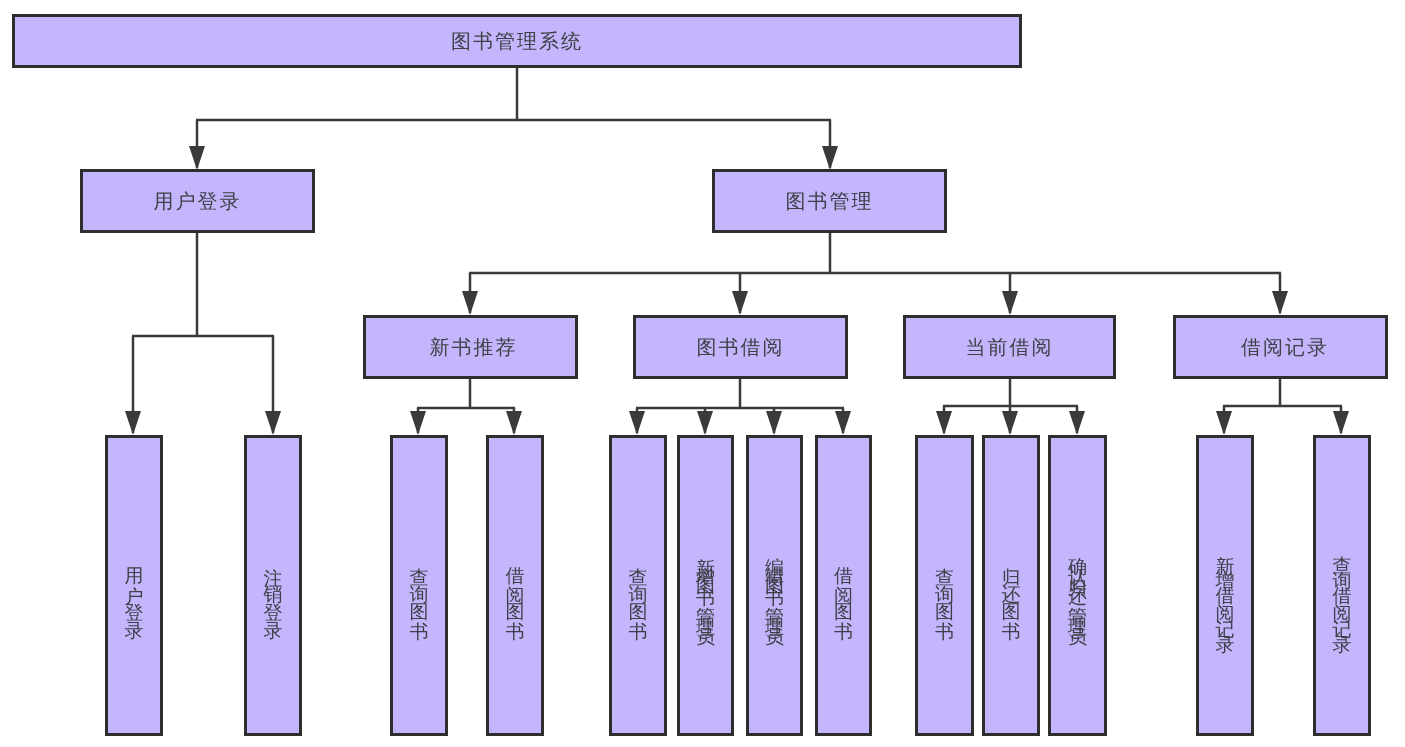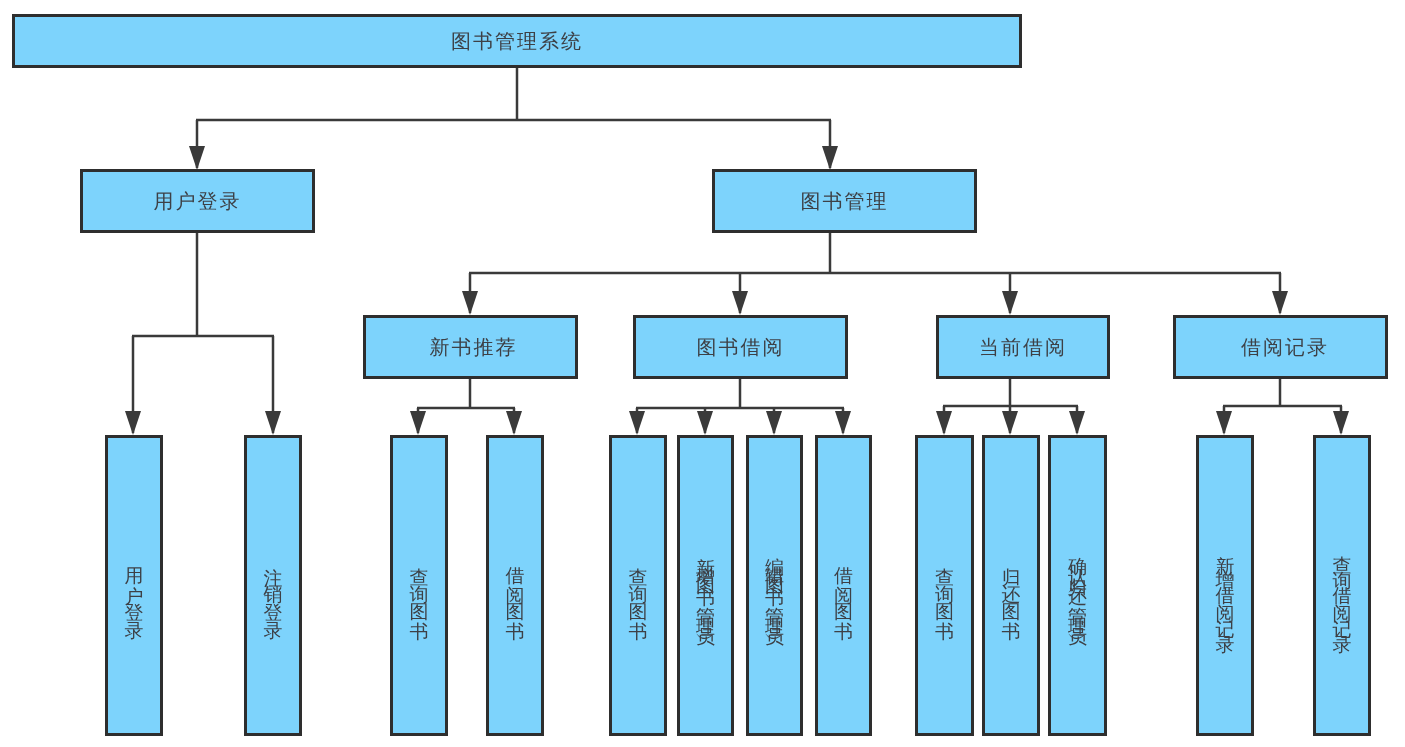--- a/index.html
+++ b/index.html
@@ -30,21 +30,21 @@
   #connector-svg path.rail,
   #connector-svg line {
     stroke: var(--line);
     stroke-width: 2.5;
     fill: none;
   }
   #ah path { fill: var(--line); stroke: none; }
 
   .box {
     position: absolute;
-    background: #7dd3fc;
+    background: #c4b5fd;
     border: 3px solid var(--border);
     display: flex;
     align-items: center;
     justify-content: center;
     color: var(--text);
     font-size: 20px;
     letter-spacing: 2px;
     z-index: 2;
     text-align: center;
   }
@@ -119,25 +119,25 @@
 
     <line x1="1280" y1="379" x2="1280" y2="407"></line>
     <path class="rail" d="M1223,406 H1342"></path>
     <line x1="1224" y1="406" x2="1224" y2="433" marker-end="url(#ah)"></line>
     <line x1="1341" y1="406" x2="1341" y2="433" marker-end="url(#ah)"></line>
   </svg>
 
   <div class="box" style="left:12px; top:14px; width:1010px; height:54px;">图书管理系统</div>
 
   <div class="box" style="left:80px; top:169px; width:235px; height:64px;">用户登录</div>
-  <div class="box" style="left:712px; top:169px; width:265px; height:64px;">图书管理</div>
+  <div class="box" style="left:712px; top:169px; width:235px; height:64px;">图书管理</div>
 
   <div class="box" style="left:363px; top:315px; width:215px; height:64px;padding-left:6px;">新书推荐</div>
   <div class="box" style="left:633px; top:315px; width:215px; height:64px;">图书借阅</div>
-  <div class="box" style="left:936px; top:315px; width:174px; height:64px;">当前借阅</div>
+  <div class="box" style="left:903px; top:315px; width:213px; height:64px;">当前借阅</div>
   <div class="box" style="left:1173px; top:315px; width:215px; height:64px;padding-left:9px;">借阅记录</div>
 
   <div class="box vbox" style="left:105px; top:435px; width:58px; height:301px;">用户登录</div>
   <div class="box vbox" style="left:244px; top:435px; width:58px; height:301px;">注销登录</div>
 
   <div class="box vbox" style="left:390px; top:435px; width:58px; height:301px;">查询图书</div>
   <div class="box vbox" style="left:486px; top:435px; width:58px; height:301px;">借阅图书</div>
 
   <div class="box vbox" style="left:609px; top:435px; width:58px; height:301px;">查询图书</div>
   <div class="box vbox tight" style="left:677px; top:435px; width:57px; height:301px;">新增图书（管理员）</div>

